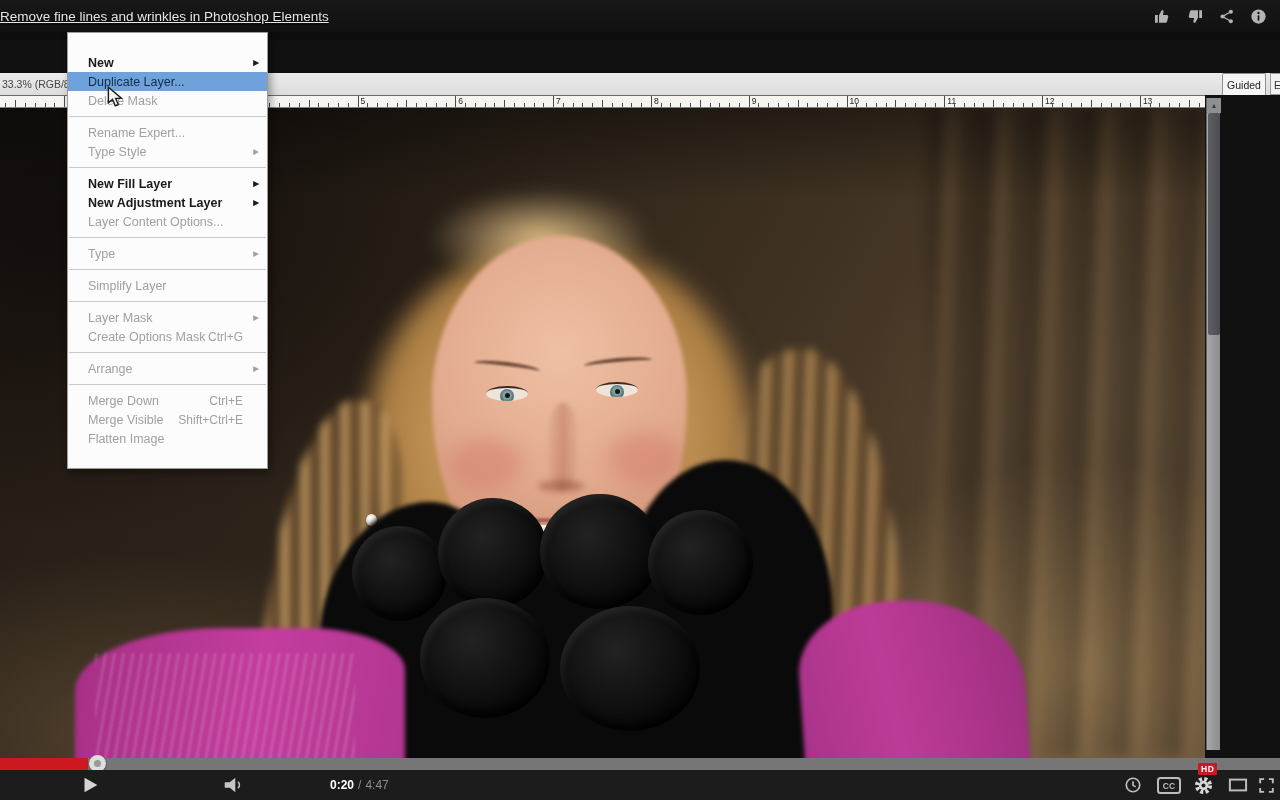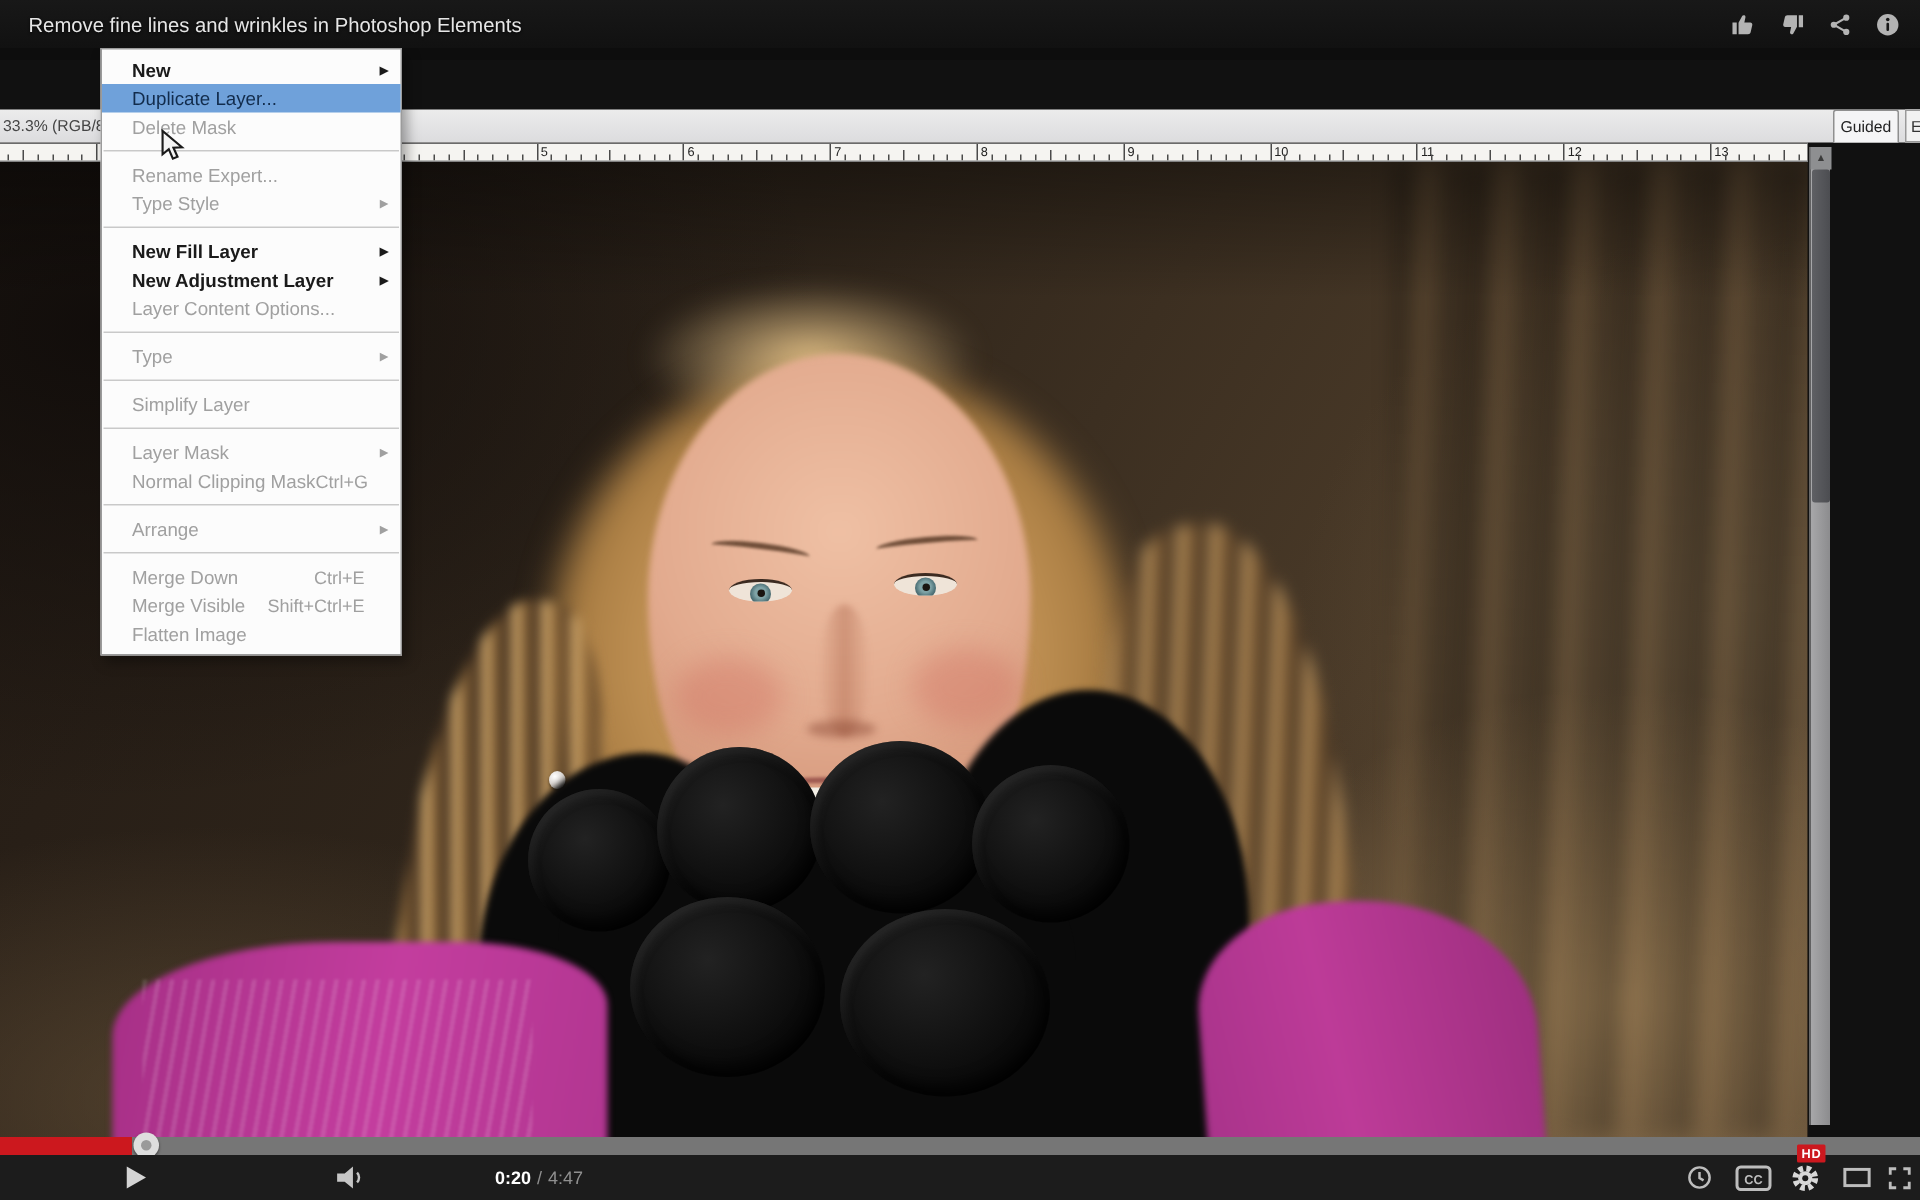--- a/index.html
+++ b/index.html
@@ -3,22 +3,22 @@
 <meta charset="utf-8">
 <style>
   * { margin:0; padding:0; box-sizing:border-box; }
   html,body { background:#000; }
   body { font-family:"Liberation Sans", sans-serif; }
   #stage { position:relative; width:1280px; height:800px; background:#000; overflow:hidden; }
 
   
   #yt-top { position:absolute; left:0; top:0; width:1280px; height:32px;
     background:linear-gradient(#181818,#111); display:flex; align-items:center; z-index:60; }
-  #yt-title { color:#e6e6e6; font-size:13.5px; padding-left:19px; flex:1; white-space:nowrap;
-    text-shadow:0 1px 2px rgba(0,0,0,.8); }
+  #yt-title { color:#e6e6e6; font-size:13.5px; padding-left:0; flex:1; white-space:nowrap;
+    text-shadow:0 1px 2px rgba(0,0,0,.8);text-decoration:underline; }
   .yt-action { width:32px; height:32px; display:flex; align-items:center; justify-content:center; cursor:pointer; }
   .yt-action svg { opacity:.85; }
 
   
   #video { position:absolute; left:0; top:32px; width:1280px; height:726px; background:#111; overflow:hidden; }
   #ps-topstrip { position:absolute; left:0; top:0; width:1280px; height:8px; background:#0d0d0d; }
   #mode-bar { position:absolute; left:0; top:8px; width:1280px; height:30px;
     background:linear-gradient(#f2f2f2,#d6d6d6); border-bottom:3px solid #272727;
     display:flex; align-items:center; justify-content:center; }
   .mode-tab { min-width:86px; height:30px; display:flex; align-items:center; justify-content:center;
@@ -137,21 +137,21 @@
   #blend-select { position:absolute; left:3px; top:29px; width:70px; height:18px; background:#fdfdfd;
     border:1px solid #8a8a8a; font-size:11px; color:#3a3a3a; line-height:16px; padding-left:6px; }
   #layer-row { position:absolute; left:0; top:51px; width:60px; height:80px;
     background:linear-gradient(#80acdb,#5d8cbd); border-bottom:1px solid #46688e; }
   #layer-thumb { position:absolute; left:52px; top:12px; width:8px; height:58px;
     background:linear-gradient(#241510,#120a07); border:1px solid #333; }
   #layer-lock { position:absolute; left:25px; top:30px; width:9px; height:12px; opacity:.45; }
 
   
   #layer-menu { position:absolute; left:67px; top:0; width:201px; background:#fcfcfc;
-    border:1px solid #9b9b9b; box-shadow:3px 4px 8px rgba(0,0,0,.35); padding:4px 0; z-index:40; }
+    border:1px solid #9b9b9b; box-shadow:3px 4px 8px rgba(0,0,0,.35); padding:20px 0; z-index:40; }
   .menu-row { height:19px; display:flex; align-items:center; padding:0 8px 0 20px; font-size:12.5px; color:#a0a0a0; }
   .menu-row .lbl { flex:1; white-space:nowrap; }
   .menu-row .sc { font-size:12px; margin-right:6px; }
   .menu-row .arr { width:10px; font-size:7.5px; text-align:right; color:inherit; }
   .menu-row.enabled { color:#1a1a1a; font-weight:bold; }
   .menu-row.highlighted { background:#6fa1da; color:#122c4c; }
   .menu-sep { height:13px; position:relative; }
   .menu-sep::after { content:""; position:absolute; left:1px; right:1px; top:6px; height:1px; background:#c9c9c9; }
 
   #cursor { position:absolute; left:106px; top:54px; z-index:50; }
@@ -450,21 +450,21 @@
         <div class="menu-row disabled">
           <span class="lbl">Simplify Layer</span>
           <span class="arr"></span>
         </div>
         <div class="menu-sep"></div>
         <div class="menu-row disabled">
           <span class="lbl">Layer Mask</span>
           <span class="arr">▶</span>
         </div>
         <div class="menu-row disabled">
-          <span class="lbl">Normal Clipping Mask</span>
+          <span class="lbl">Create Options Mask</span>
           <span class="sc">Ctrl+G</span>
           <span class="arr"></span>
         </div>
         <div class="menu-sep"></div>
         <div class="menu-row disabled">
           <span class="lbl">Arrange</span>
           <span class="arr">▶</span>
         </div>
         <div class="menu-sep"></div>
         <div class="menu-row disabled">

